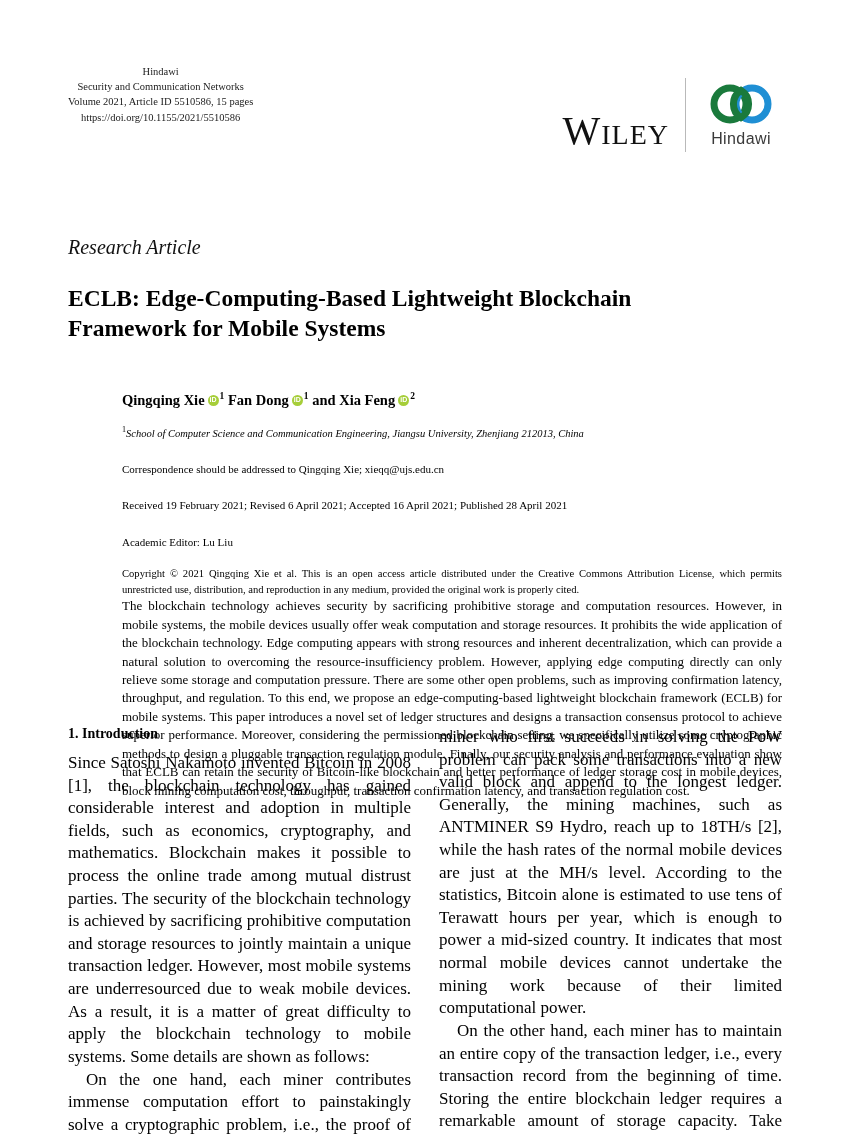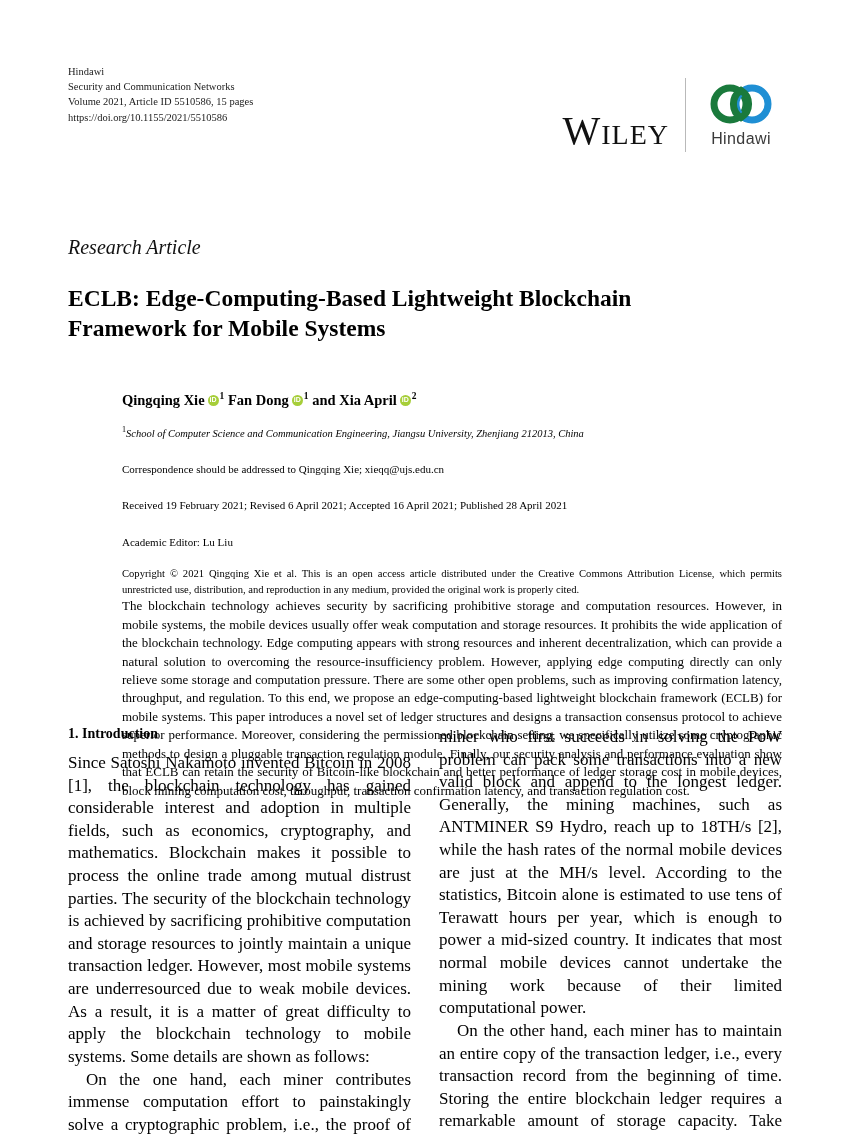--- a/index.html
+++ b/index.html
@@ -21,20 +21,21 @@
     box-sizing: border-box;
     padding: 64px 68px 40px 68px;
   }
 
   
   .masthead {
     display: flex;
     align-items: flex-start;
     justify-content: space-between;
     height: 96px;
+    text-align: center;
   }
   .pub-info {
     font-family: "Liberation Serif", serif;
     font-size: 10.5px;
     line-height: 1.45;
     color: #1a1a1a;
   }
   .brand {
     display: flex;
     align-items: center;
@@ -214,21 +215,21 @@
         <div class="hindawi-word">Hindawi</div>
       </div>
     </div>
   </div>
 
   <div class="article-type">Research Article</div>
   <div class="article-title">ECLB: Edge-Computing-Based Lightweight Blockchain Framework for Mobile Systems</div>
 
   <div class="front">
     <div class="authors">
-      <span>Qingqing Xie</span><span class="orcid"></span><span class="sup">1</span><span>&nbsp;</span><span>Fan Dong</span><span class="orcid"></span><span class="sup">1</span><span>&nbsp;</span><span>and</span><span>&nbsp;</span><span>Xia April</span><span class="orcid"></span><span class="sup">2</span>
+      <span>Qingqing Xie</span><span class="orcid"></span><span class="sup">1</span><span>&nbsp;</span><span>Fan Dong</span><span class="orcid"></span><span class="sup">1</span><span>&nbsp;</span><span>and</span><span>&nbsp;</span><span>Xia Feng</span><span class="orcid"></span><span class="sup">2</span>
     </div>
 
     <div class="affils">
       <div><span class="sup">1</span><span>School of Computer Science and Communication Engineering, Jiangsu University, Zhenjiang 212013, China</span></div>
     </div>
 
     <div class="fm-line">Correspondence should be addressed to Qingqing Xie; xieqq@ujs.edu.cn</div>
     <div class="fm-line">Received 19 February 2021; Revised 6 April 2021; Accepted 16 April 2021; Published 28 April 2021</div>
     <div class="fm-line">Academic Editor: Lu Liu</div>
 

